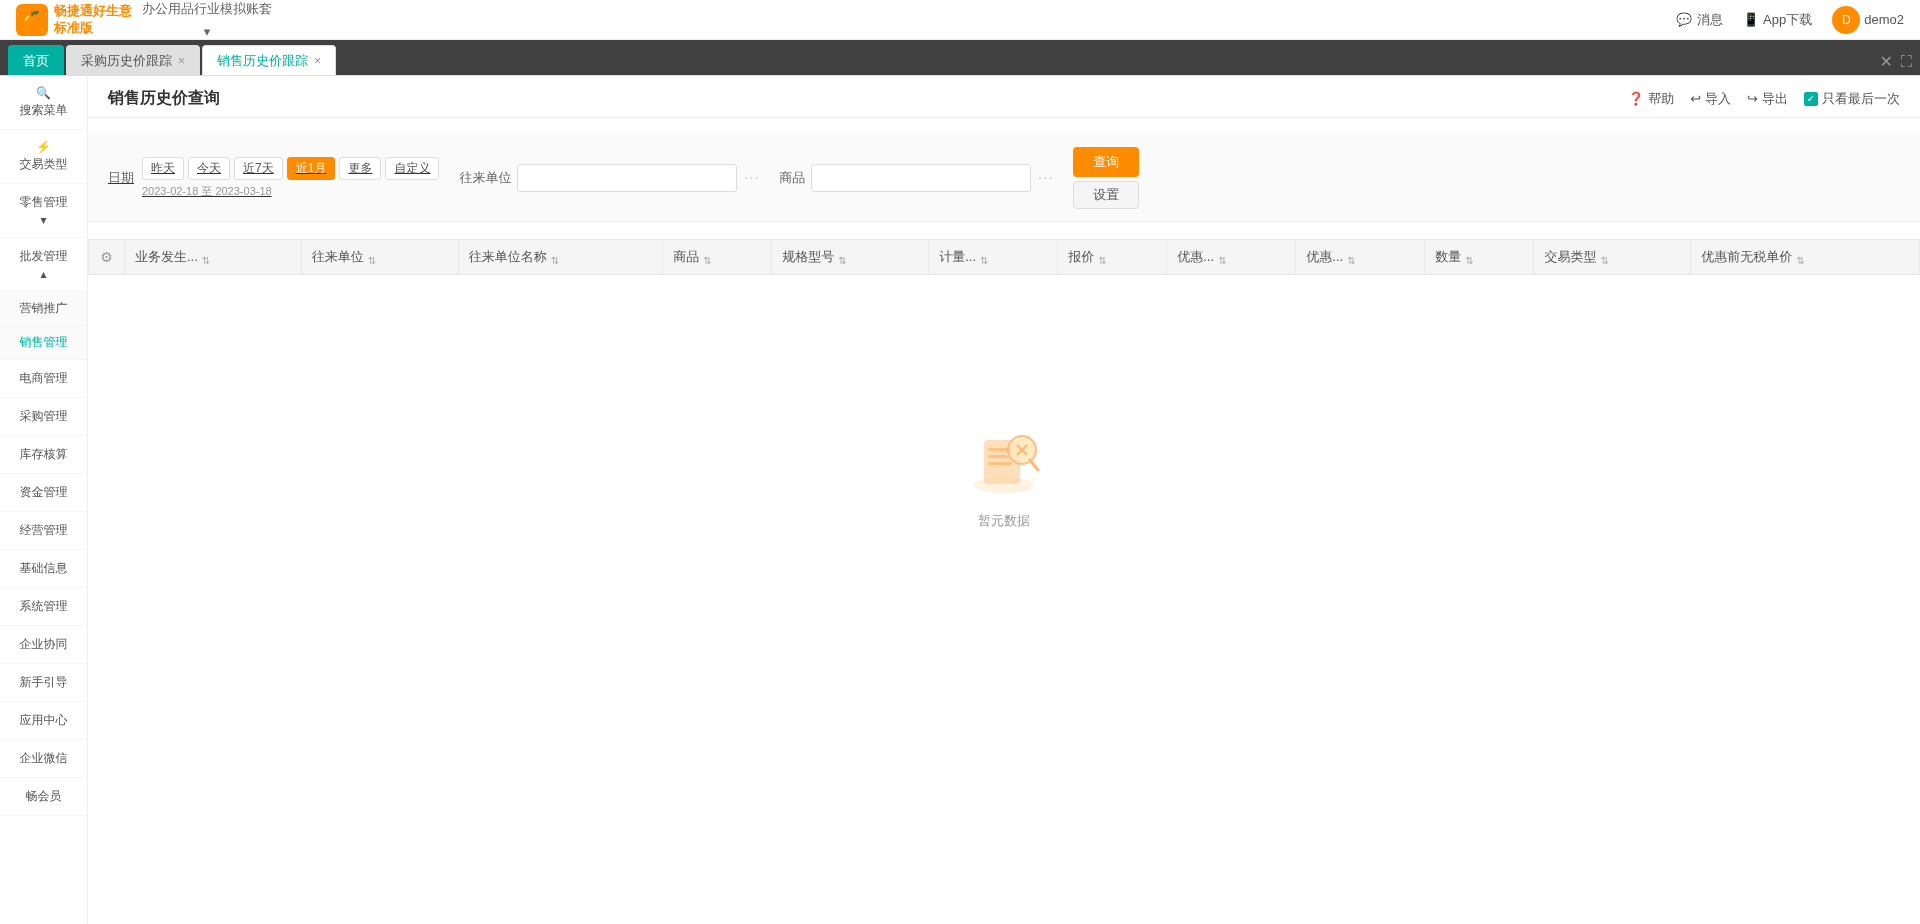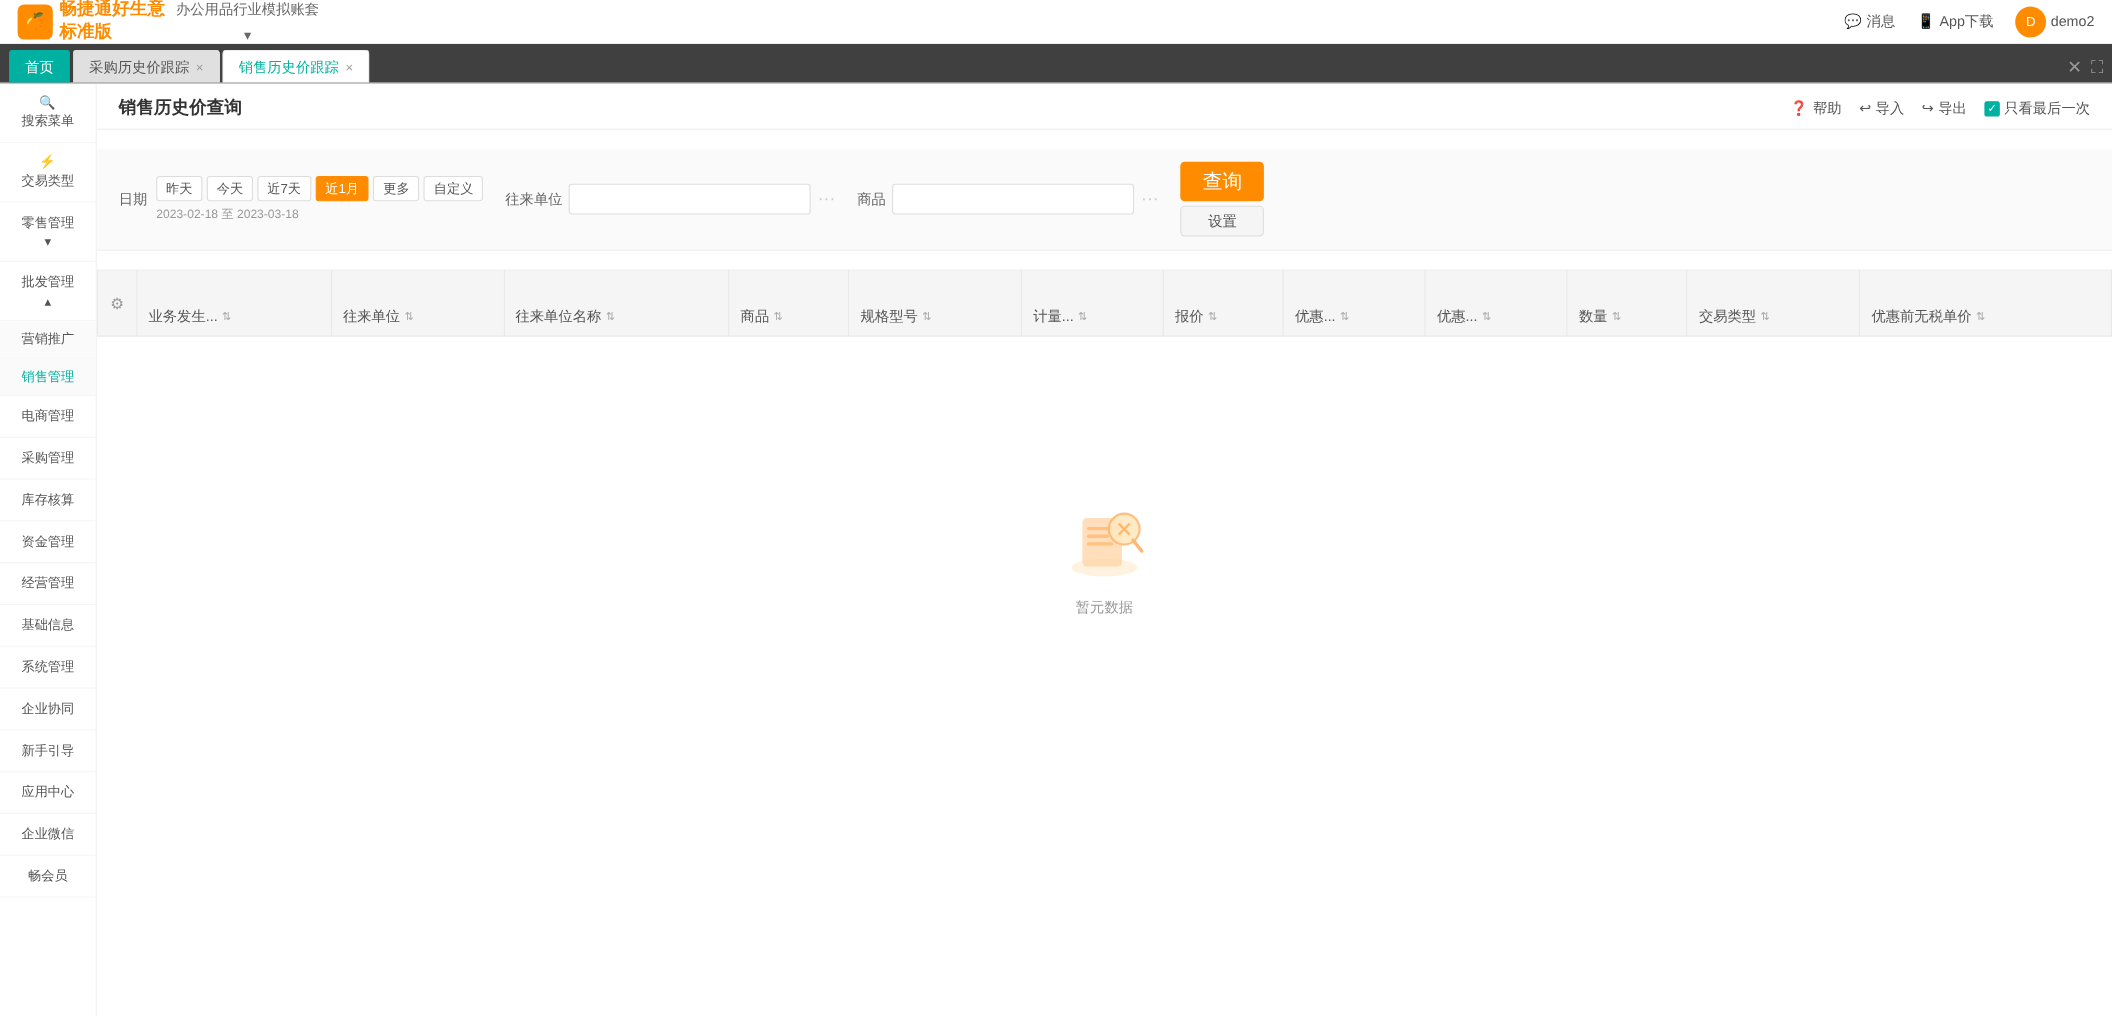--- a/index.html
+++ b/index.html
@@ -31,21 +31,21 @@
       height: 32px;
       background: #ff8c00;
       border-radius: 6px;
       display: flex;
       align-items: center;
       justify-content: center;
       color: white;
       font-size: 16px;
     }
     .logo-text {
-      font-size: 16px;
+      font-size: 13px;
       color: #ff8c00;
       line-height: 1.3;
       font-weight: bold;
     }
     .breadcrumb-area {
       display: flex;
       align-items: center;
       gap: 6px;
       color: #666;
       font-size: 13px;
@@ -232,20 +232,21 @@
       align-items: center;
       gap: 20px;
       flex-shrink: 0;
       border-bottom: 1px solid #eee;
       background: #fafafa;
     }
     .filter-group {
       display: flex;
       align-items: center;
       gap: 8px;
+      text-decoration: underline;
     }
     .filter-label {
       color: #666;
       font-size: 13px;
       white-space: nowrap;
     }
     .date-buttons {
       display: flex;
       align-items: flex-start;
       flex-direction: column;
@@ -295,21 +296,21 @@
       font-size: 16px;
       cursor: pointer;
     }
     .btn-query {
       padding: 6px 20px;
       background: #ff8c00;
       color: white;
       border: none;
       border-radius: 4px;
       cursor: pointer;
-      font-size: 18px;
+      font-size: 13px;
     }
     .btn-settings {
       padding: 4px 16px;
       background: #f5f5f5;
       color: #555;
       border: 1px solid #ddd;
       border-radius: 4px;
       cursor: pointer;
       font-size: 13px;
     }
@@ -337,23 +338,22 @@
       padding: 8px 10px;
       text-align: left;
       border: 1px solid #e8e8e8;
       color: #555;
       font-weight: normal;
       white-space: nowrap;
       cursor: pointer;
     }
     .th-content {
       display: flex;
-      align-items: center;
+      align-items: flex-end;
       gap: 4px;
-      margin-top: 25px;
     }
     .sort-icon {
       font-size: 10px;
       color: #aaa;
     }
     .th-settings {
       width: 36px;
       text-align: center;
     }
     .gear-icon-cell {

